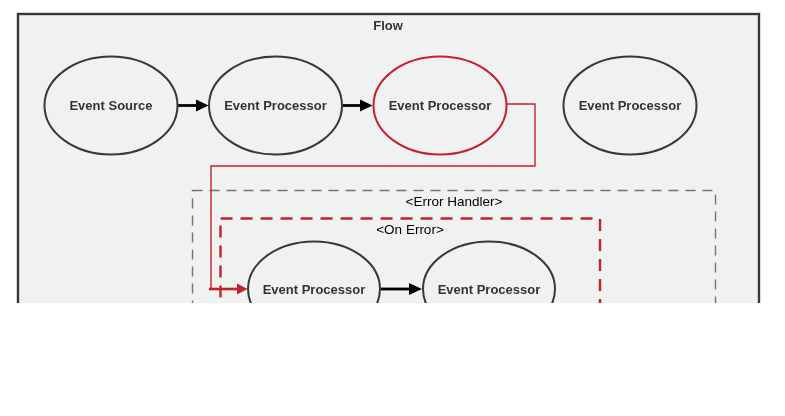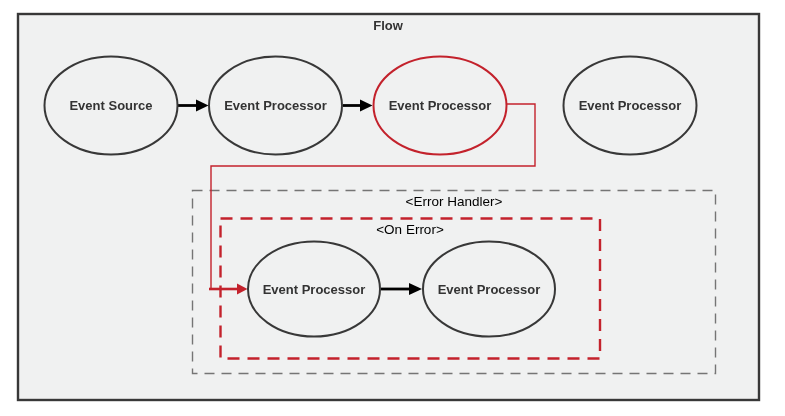--- a/index.html
+++ b/index.html
@@ -6,21 +6,21 @@
     margin: 0;
     padding: 0;
     background: var(--page-bg, #ffffff);
     width: 785px;
     height: 416px;
     font-family: "Liberation Sans", sans-serif;
   }
   .diagram-wrap {
     position: relative;
     width: 785px;
-    height: 416px;
+    height: 303px;
     overflow: hidden;
   }
   svg { display: block; }
 
   .flow-container {
     fill: var(--canvas-fill, #f0f1f1);
     stroke: var(--node-stroke, #383838);
     stroke-width: 2.4;
   }
   .flow-title {

